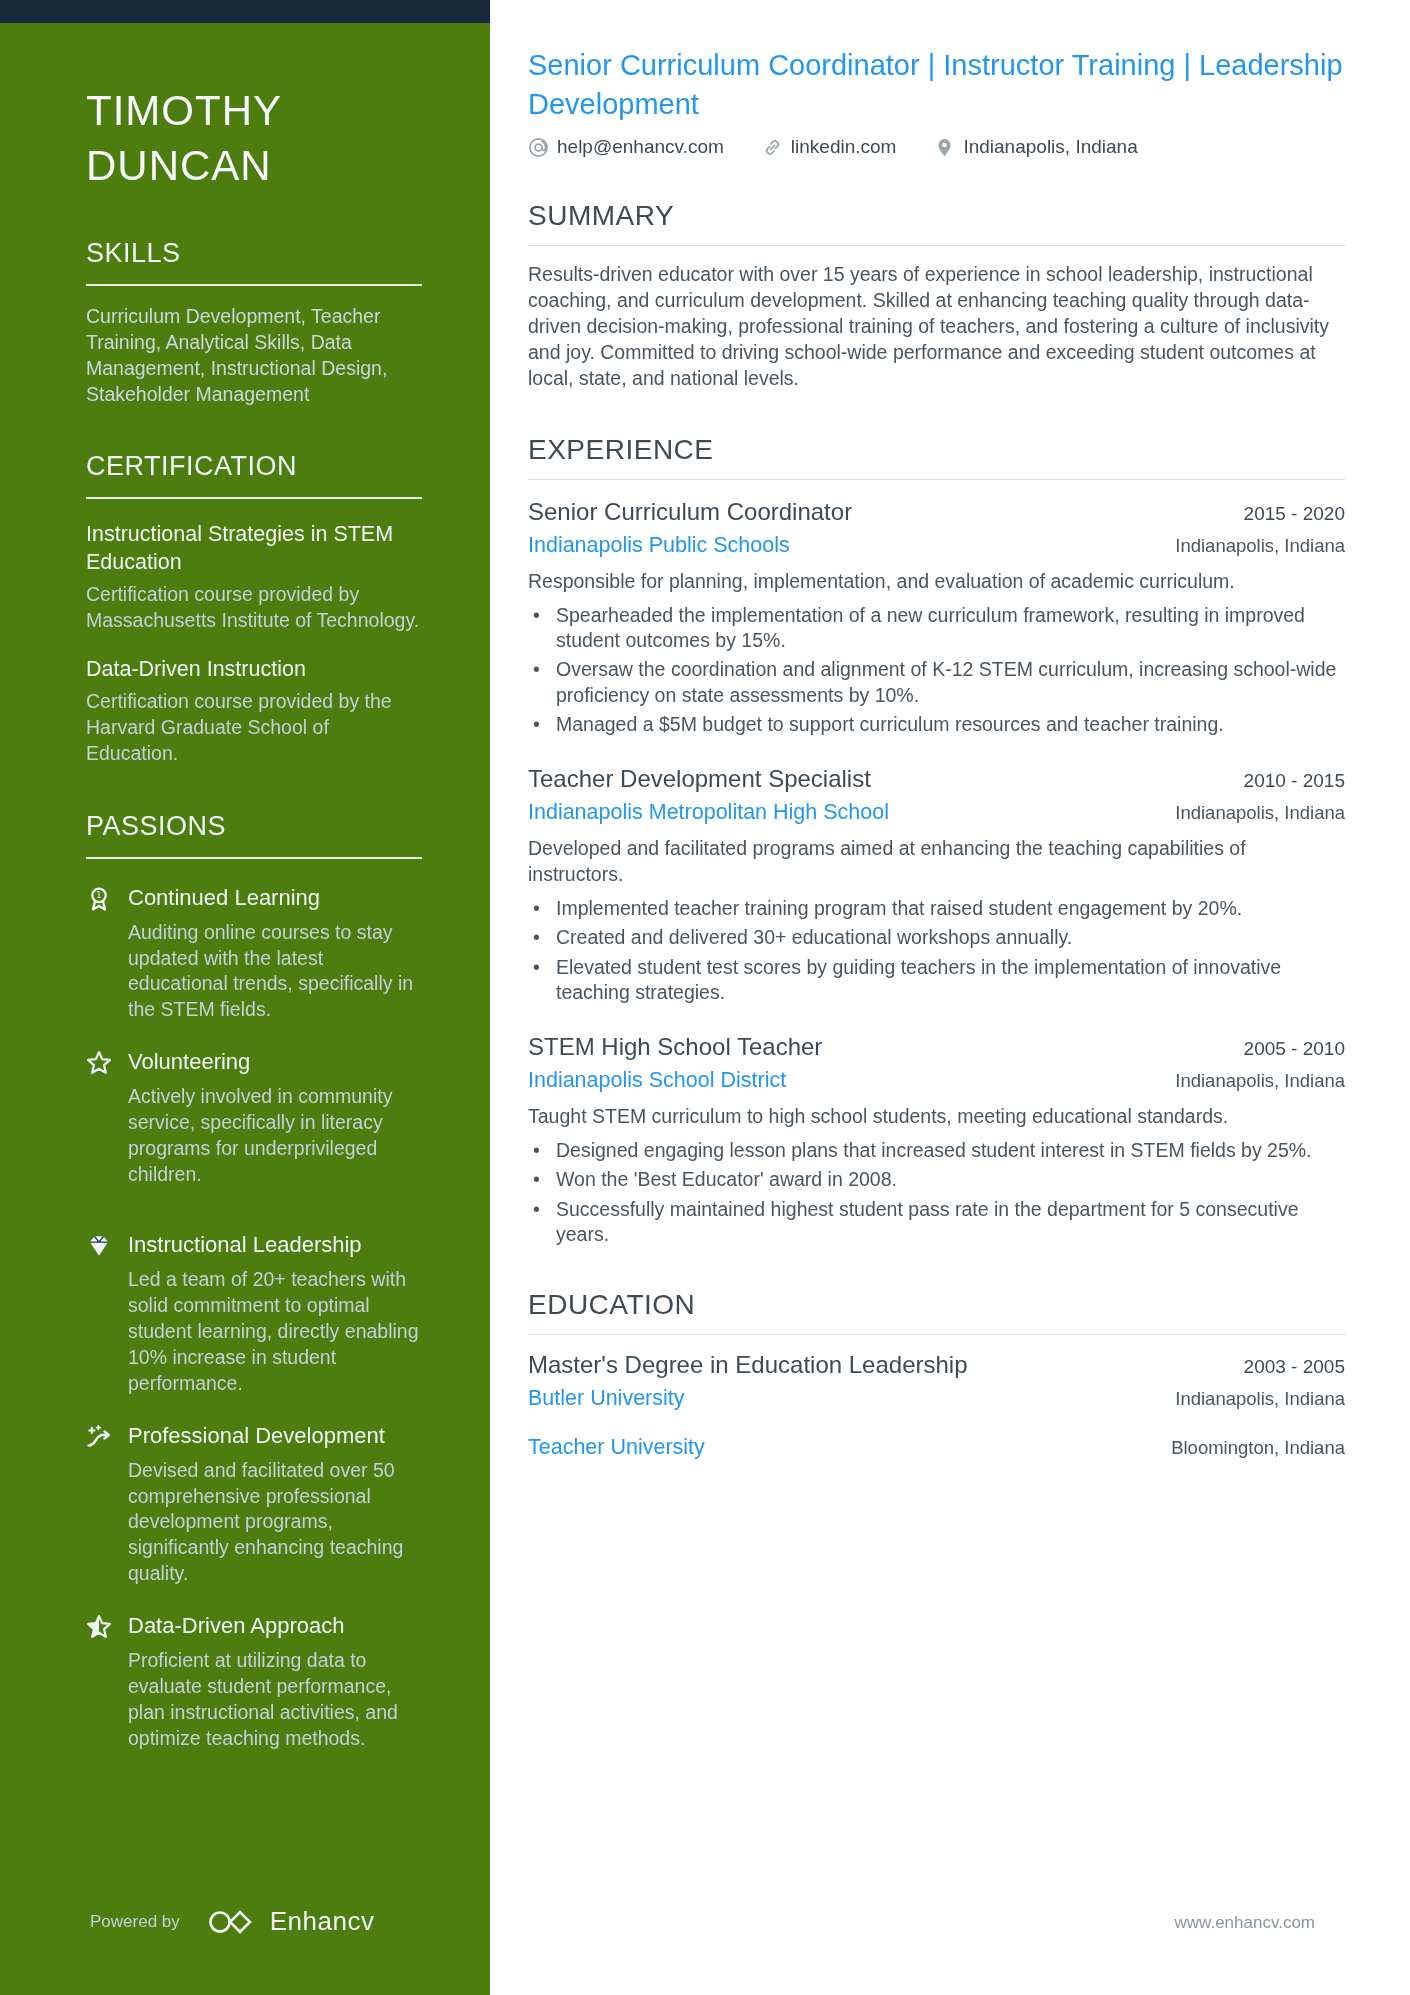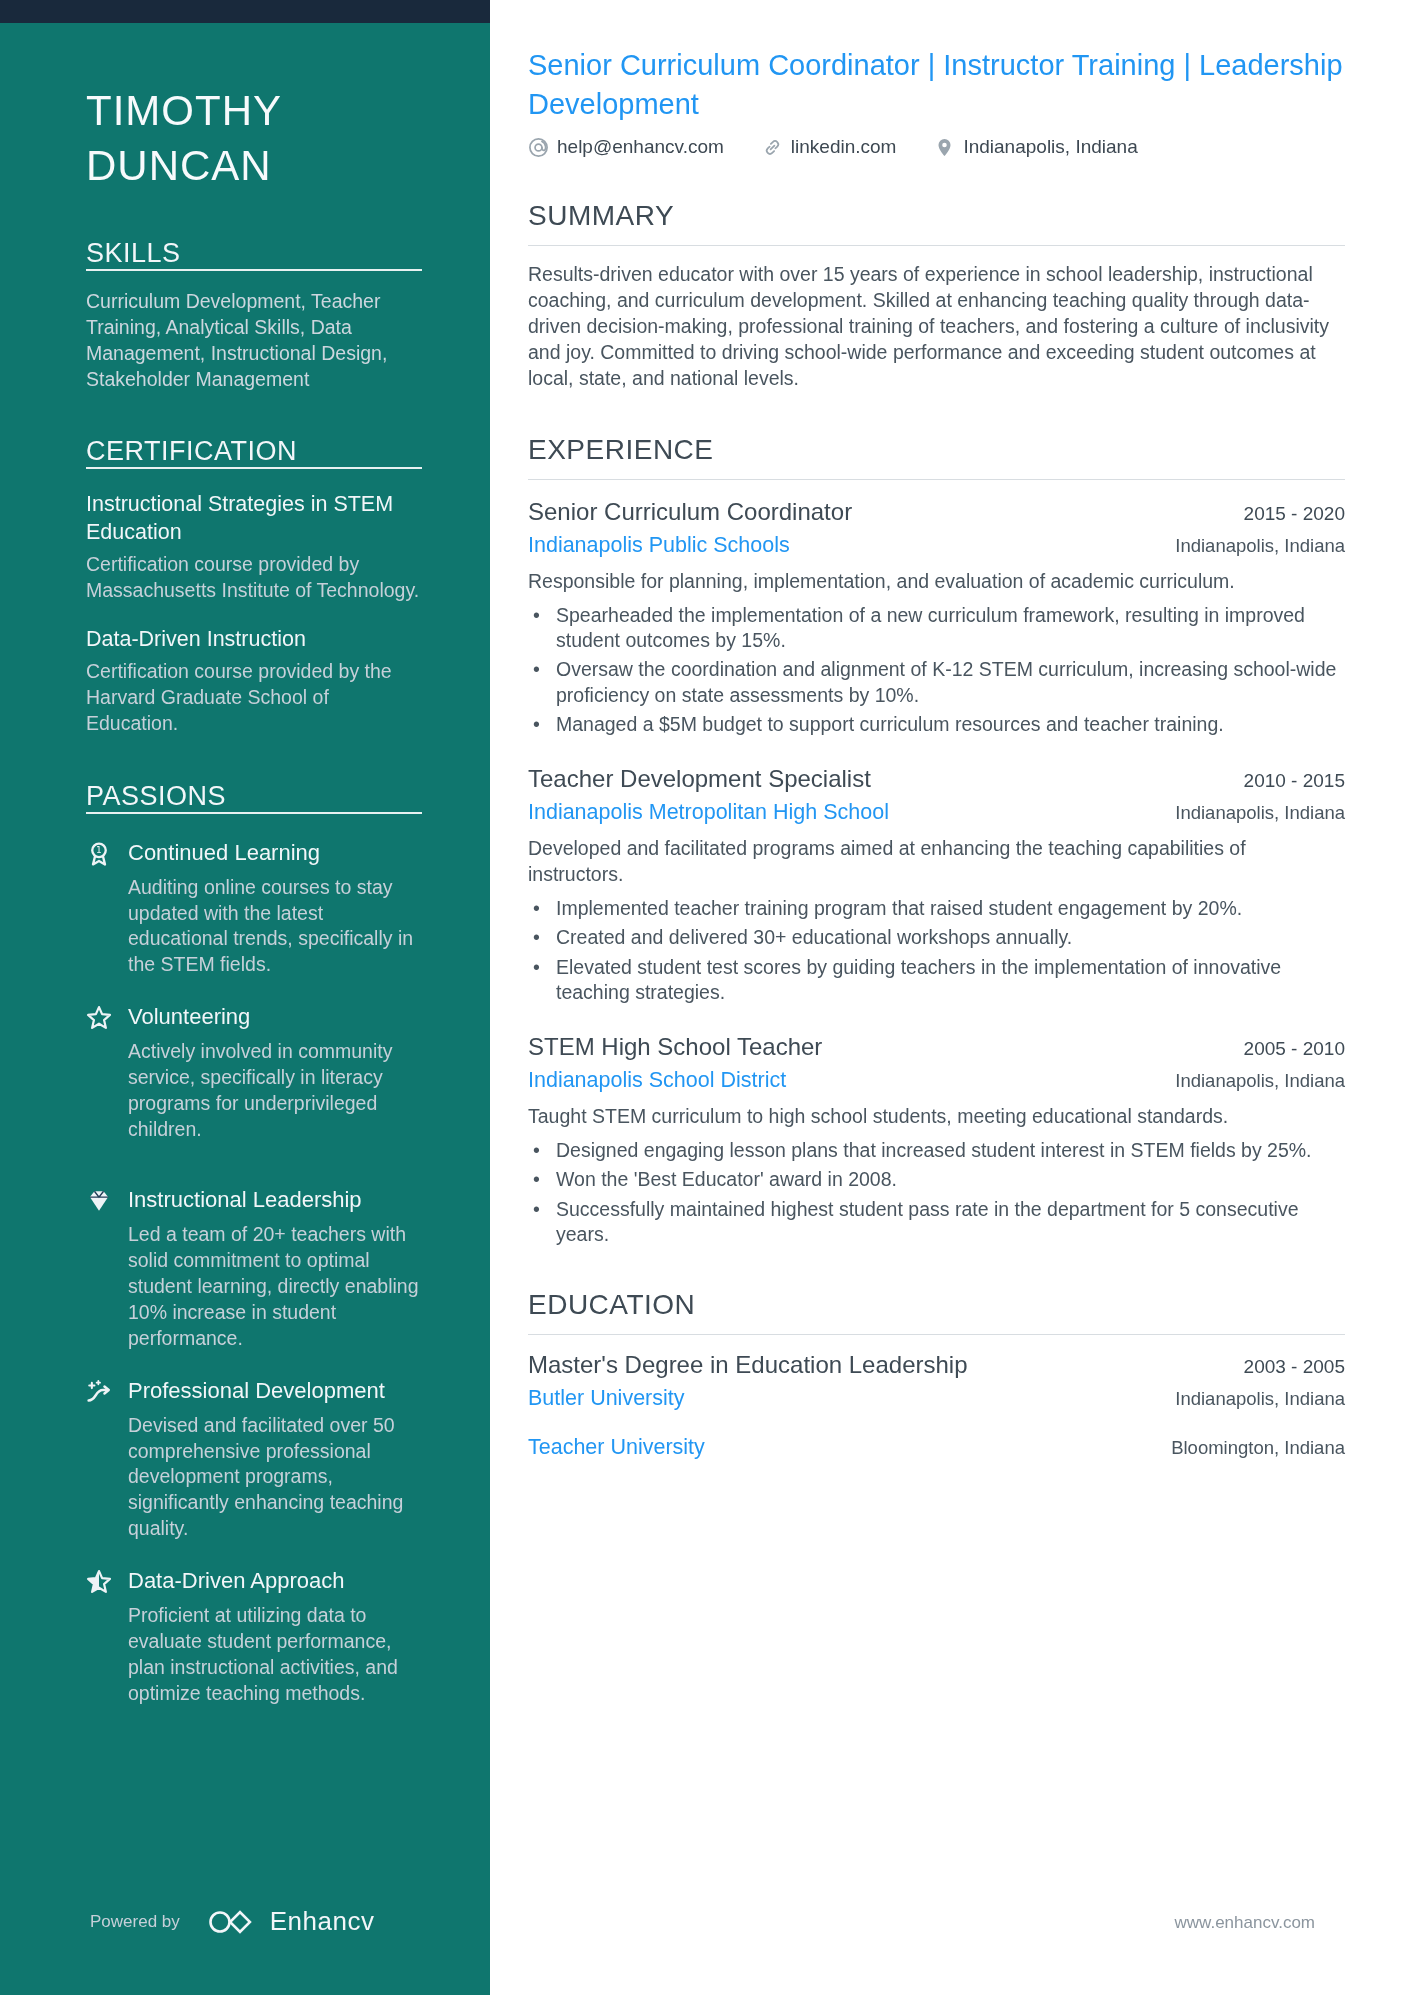--- a/index.html
+++ b/index.html
@@ -3,29 +3,29 @@
 <meta charset="utf-8">
 <style>
   html,body{margin:0;padding:0;background:#e9ebee;}
   .page{
     position:relative;width:1410px;height:1995px;background:#ffffff;
     font-family:"Liberation Sans","DejaVu Sans",sans-serif;overflow:hidden;
   }
   
   .sidebar{
     position:absolute;left:0;top:0;bottom:0;width:490px;
-    background:#0f766e;color:#e8eef3;box-sizing:border-box;
+    background:#4d7c0f;color:#e8eef3;box-sizing:border-box;
     padding:23px 68px 0 86px;
   }
   .topbar{position:absolute;left:0;top:0;width:490px;height:23px;background:#19293c;}
   .name{margin-top:60px;font-size:42px;line-height:1.32;font-weight:500;
         letter-spacing:1px;color:#f7fafc;white-space:pre-line;}
   .s-section{margin-top:44px;}
   .s-heading{font-size:27px;font-weight:500;letter-spacing:.5px;color:#f2f6f9;
-             border-bottom:2px solid rgba(255,255,255,.9);margin-top:24px;}
+             padding-bottom:15px;border-bottom:2px solid rgba(255,255,255,.9);margin-top:24px;}
   .s-text{margin-top:17px;font-size:19.5px;line-height:1.34;color:#ccd6de;}
   .s-item{margin-top:22px;}
   .s-item-title{font-size:21.5px;line-height:1.28;color:#f2f6f9;font-weight:500;}
   .s-item-desc{margin-top:6px;font-size:19.5px;line-height:1.32;color:#c6d0d9;}
   .si{margin-top:26px;}
   .si-head{display:flex;align-items:flex-start;gap:16px;}
   .si-icon{width:26px;height:26px;flex:0 0 26px;margin-top:1px;}
   .si-title{font-size:22px;color:#f2f6f9;font-weight:500;line-height:1.2;}
   .si-desc{margin:8px 0 0 42px;font-size:19.5px;line-height:1.33;color:#c6d0d9;}
   .s-footer{position:absolute;left:90px;bottom:58px;display:flex;align-items:center;gap:26px;}

